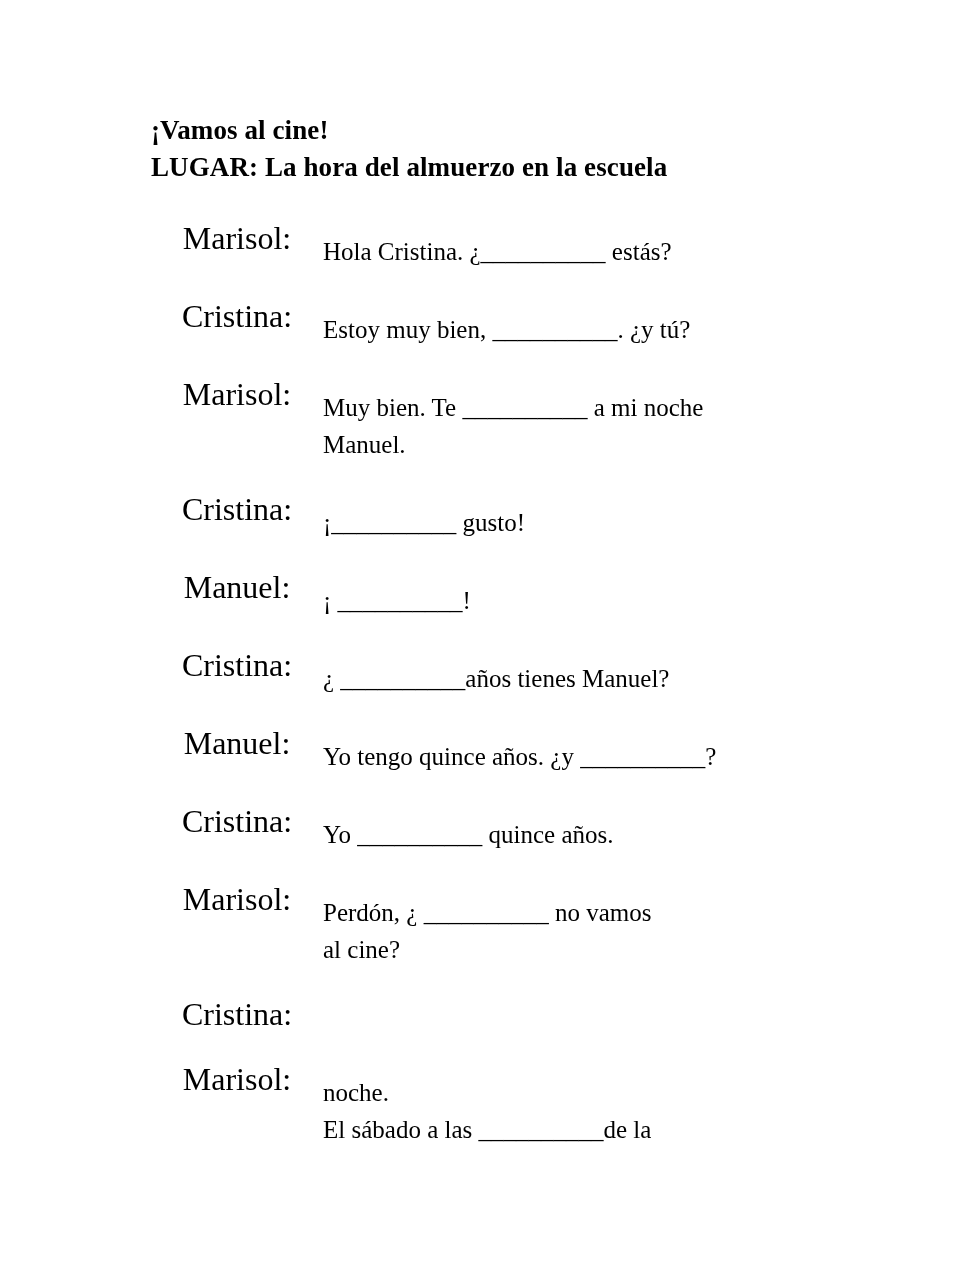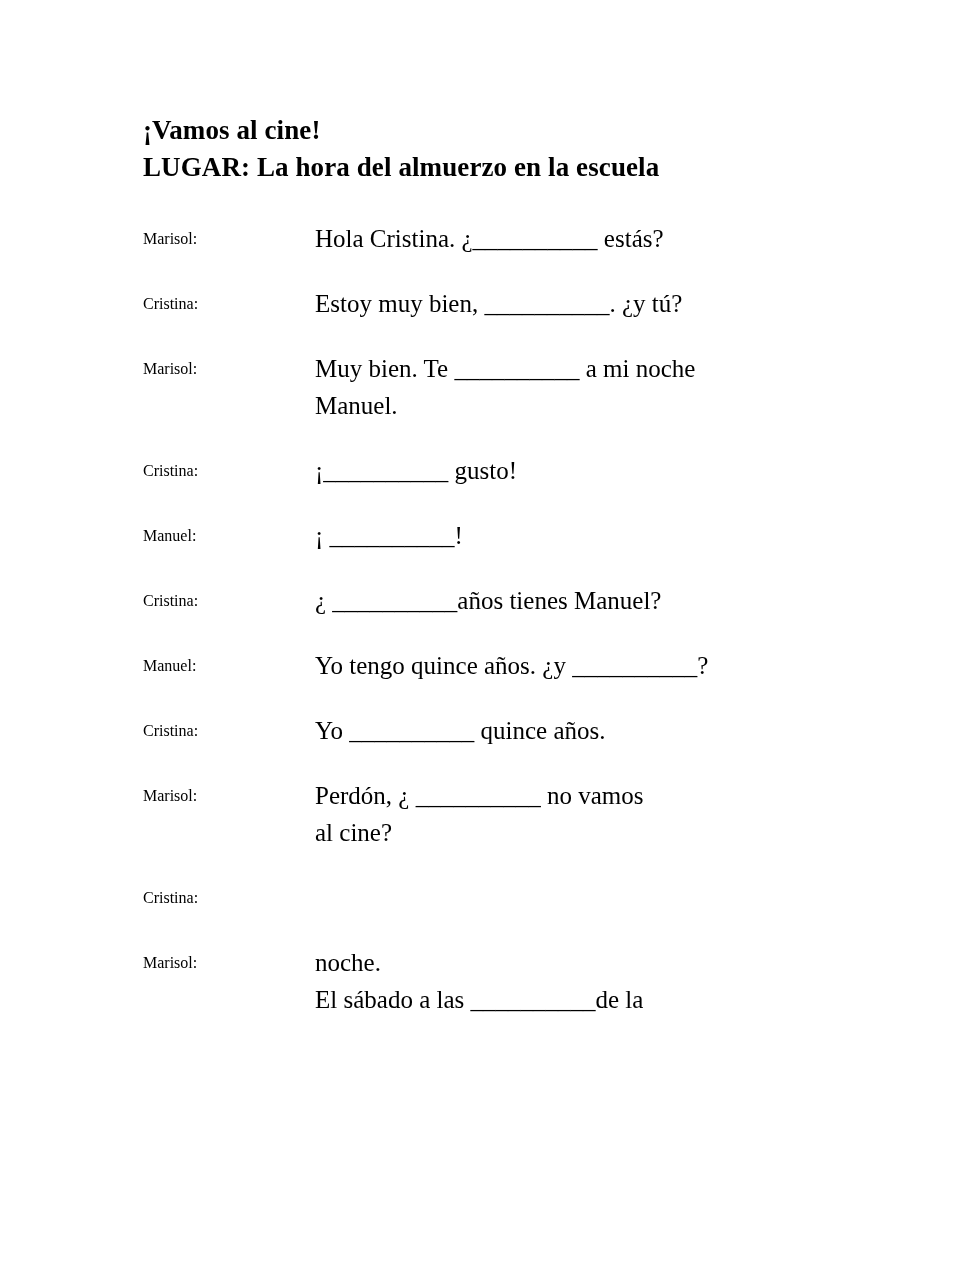--- a/index.html
+++ b/index.html
@@ -12,21 +12,21 @@
     width: 979px;
     height: 1266px;
     position: relative;
     font-family: "Liberation Serif", "DejaVu Serif", serif;
     color: #000000;
     overflow: hidden;
   }
 
   .page {
     position: absolute;
-    left: 0;
+    left: 8px;
     top: 0;
     width: 828px;
     height: 1266px;
     background: #ffffff;
   }
 
   .content {
     position: absolute;
     left: 143px;
     top: 112px;
@@ -53,27 +53,29 @@
     display: flex;
     align-items: flex-start;
     margin-bottom: 28px;
   }
   .dialogue-row:last-child {
     margin-bottom: 0;
   }
   .speaker {
     flex: 0 0 172px;
     width: 172px;
-    font-size: 16px;
+    font-size: 32px;
     line-height: 37px;
     white-space: pre;
+    text-align: center;
   }
   .lines {
     flex: 1 1 auto;
     min-width: 0;
+    margin-top: 13px;
   }
   .line {
     font-size: 25px;
     line-height: 37px;
     white-space: pre-wrap;
   }
 </style>
 </head>
 <body>
 

